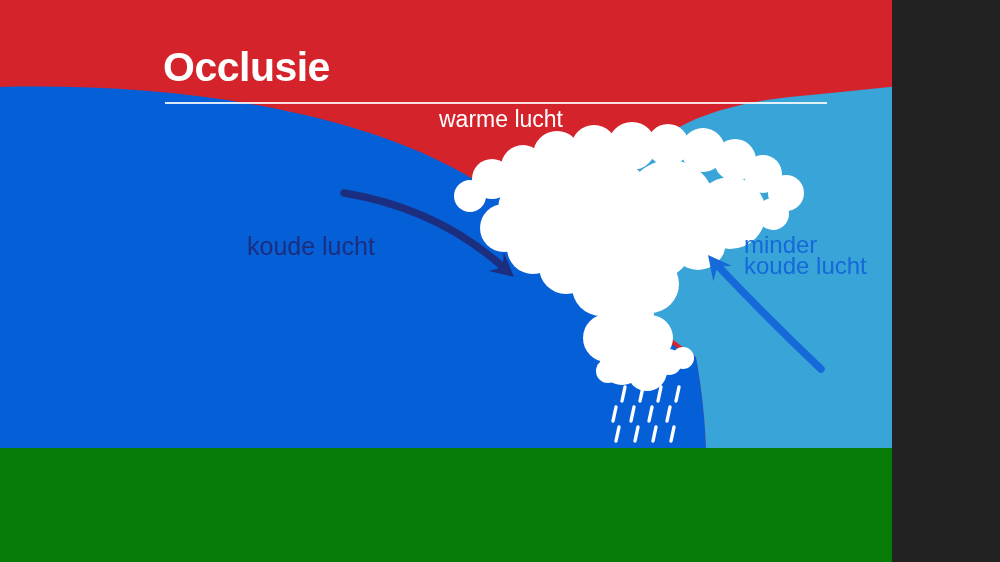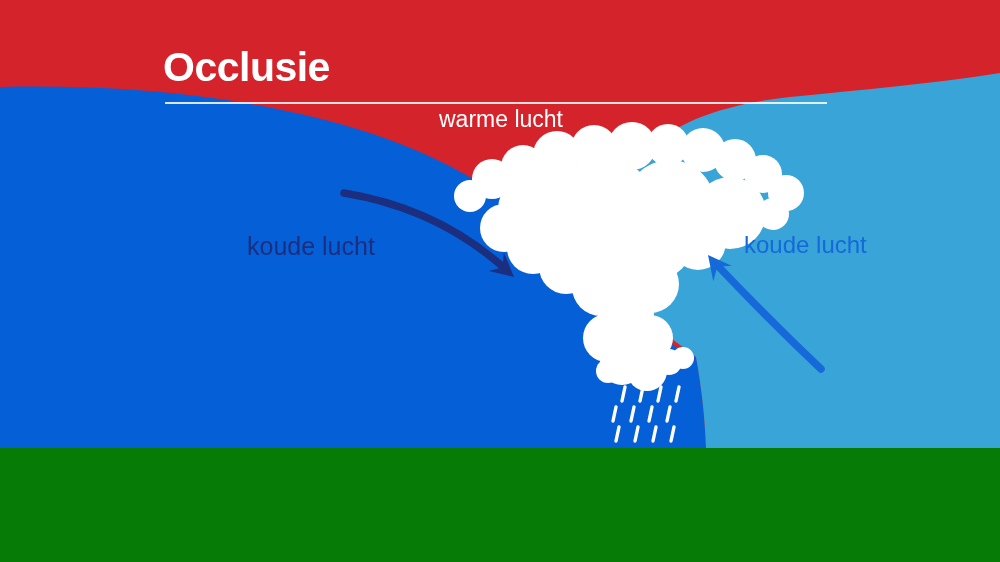--- a/index.html
+++ b/index.html
@@ -3,21 +3,21 @@
 <meta charset="utf-8">
 <style>
   html, body {
     margin: 0;
     padding: 0;
     background: #222;
     font-family: "Liberation Sans", "DejaVu Sans", sans-serif;
   }
   .stage {
     position: relative;
-    width: 1000px;
+    width: 892px;
     height: 562px;
     overflow: hidden;
     background: var(--warm-red, #d5232b);
   }
   .stage svg.diagram {
     position: absolute;
     inset: 0;
     display: block;
   }
   .region-warm   { fill: var(--warm-red, #d5232b); }
@@ -170,16 +170,17 @@
   </svg>
 
   <h1 class="page-title">Occlusie</h1>
   <div class="title-underline"></div>
 
   <div class="lbl lbl-warm">warme lucht</div>
 
   <div class="lbl lbl-cold">koude lucht</div>
 
   <div class="lbl lbl-less">
+    <span>minder</span>
     <span>koude lucht</span>
   </div>
 
 </div>
 
 </body></html>

